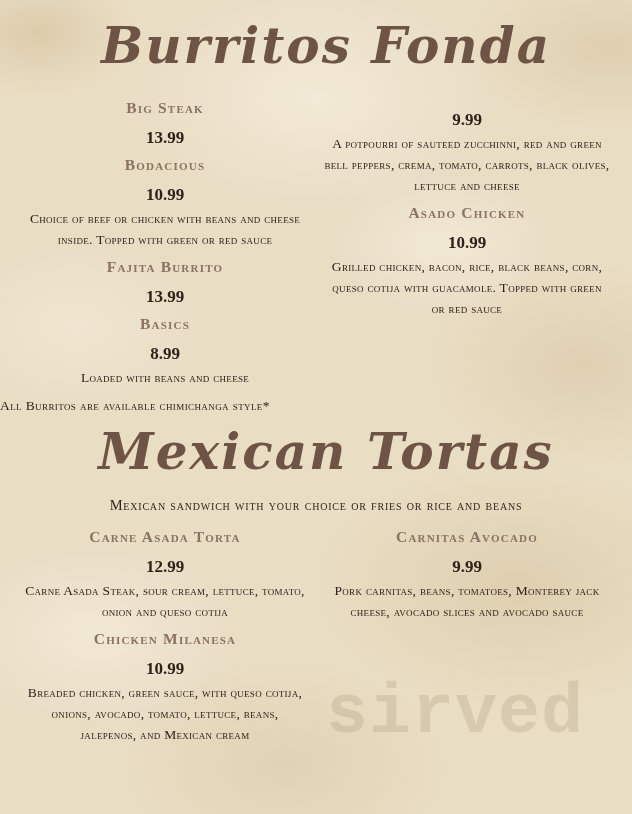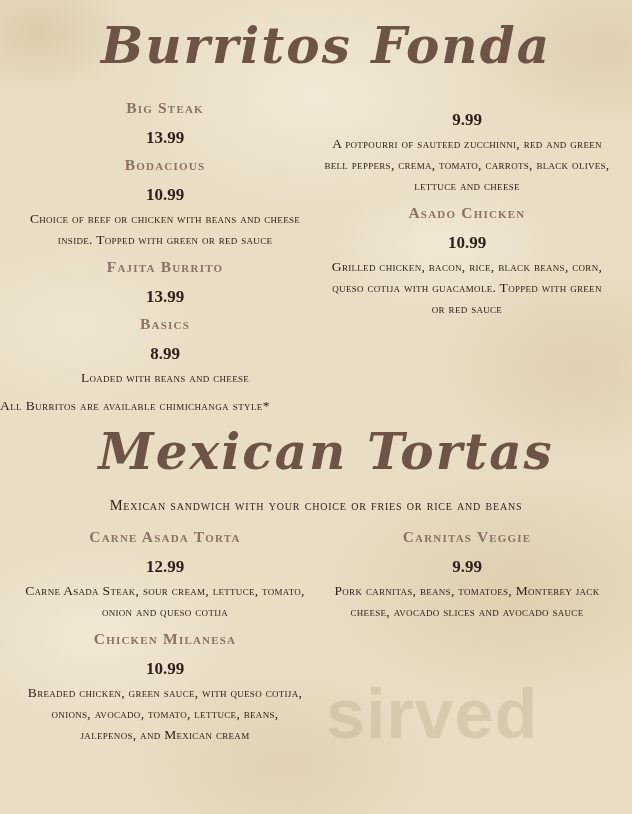--- a/index.html
+++ b/index.html
@@ -78,21 +78,21 @@
     text-align:left;
     font-variant:small-caps;
     font-size:13.5px;
     letter-spacing:0.4px;
     color:#2f211a;
     margin-top:2px;
   }
   .watermark {
     position:absolute;
     left:326px; top:674px;
-    font-family:Liberation Sans, sans-serif;
+    font-family:Liberation Mono, monospace;
     font-weight:700;
     font-size:70px;
     letter-spacing:1px;
     color:rgba(125,105,70,0.16);
     pointer-events:none;
     user-select:none;
   }
 </style>
 </head>
 <body>
@@ -163,21 +163,21 @@
       <div class="item">
         <div class="item-name">Chicken Milanesa</div>
         <div class="item-price">10.99</div>
         <div class="item-desc">Breaded chicken, green sauce, with queso cotija, onions, avocado, tomato, lettuce, beans, jalepenos, and Mexican cream</div>
       </div>
 
     </div>
     <div class="col">
 
       <div class="item">
-        <div class="item-name">Carnitas Veggie</div>
+        <div class="item-name">Carnitas Avocado</div>
         <div class="item-price">9.99</div>
         <div class="item-desc">Pork carnitas, beans, tomatoes, Monterey jack cheese, avocado slices and avocado sauce</div>
       </div>
 
     </div>
   </div>
 
 </div>
 
 </body></html>

